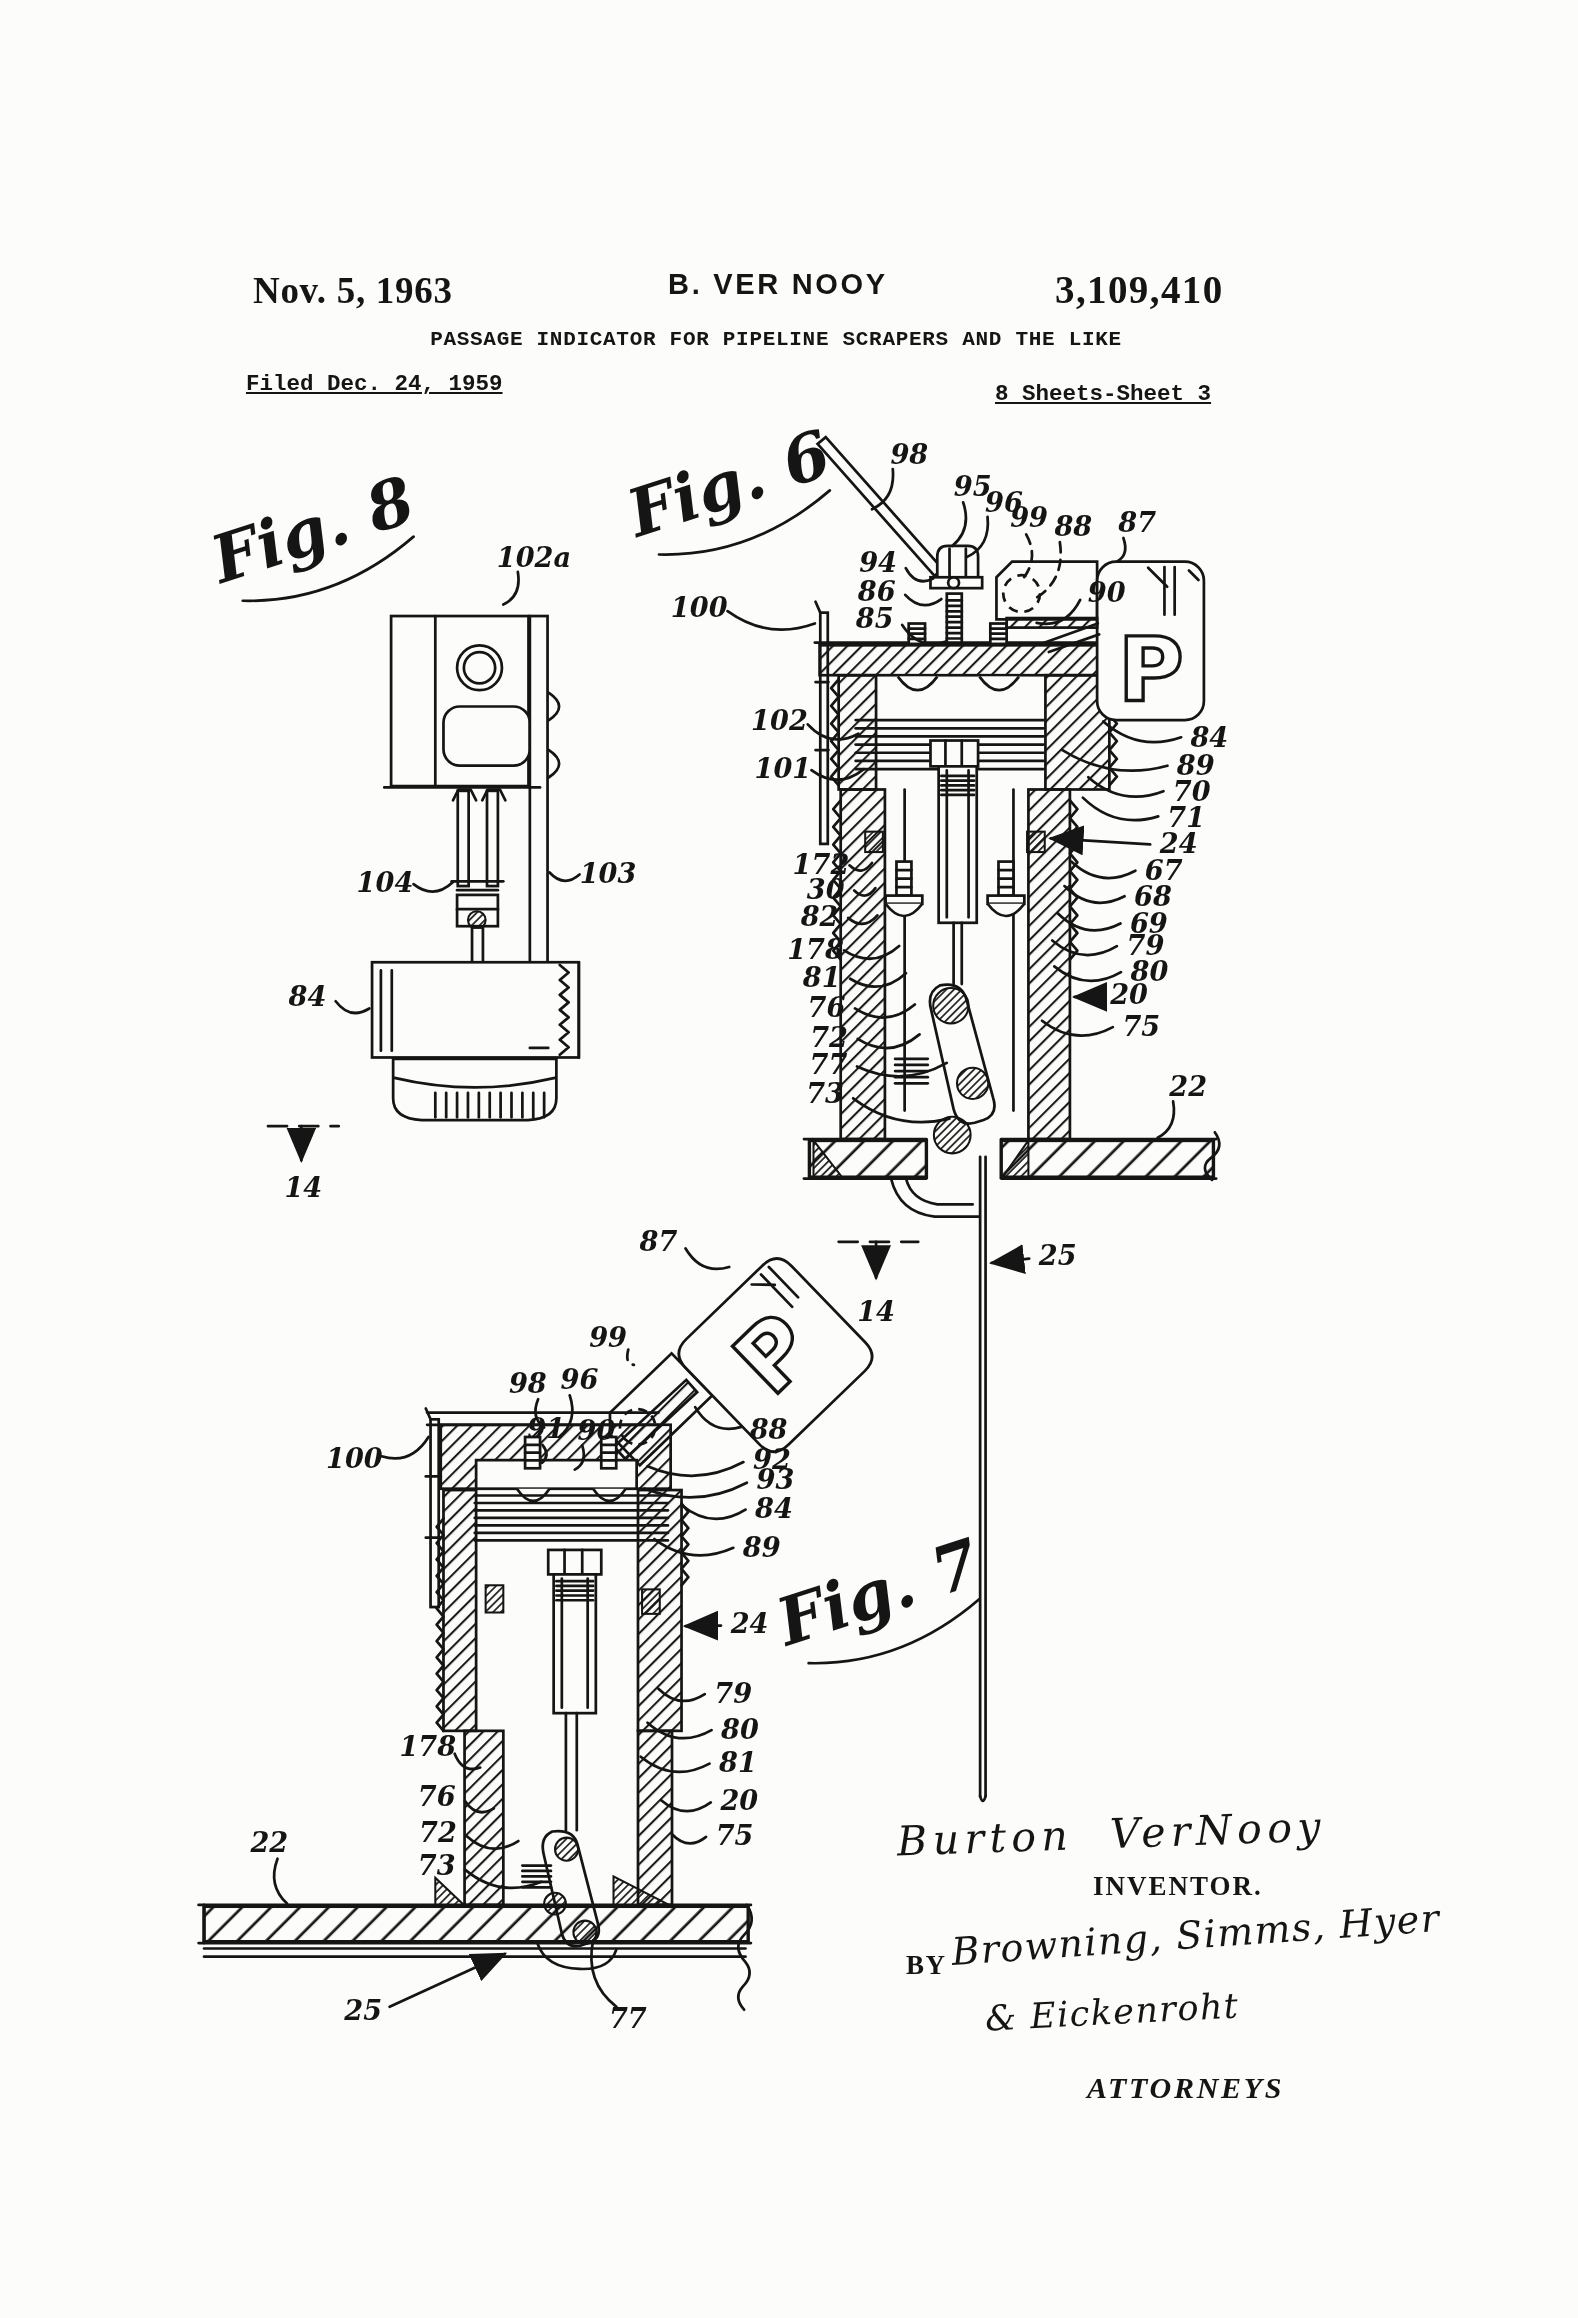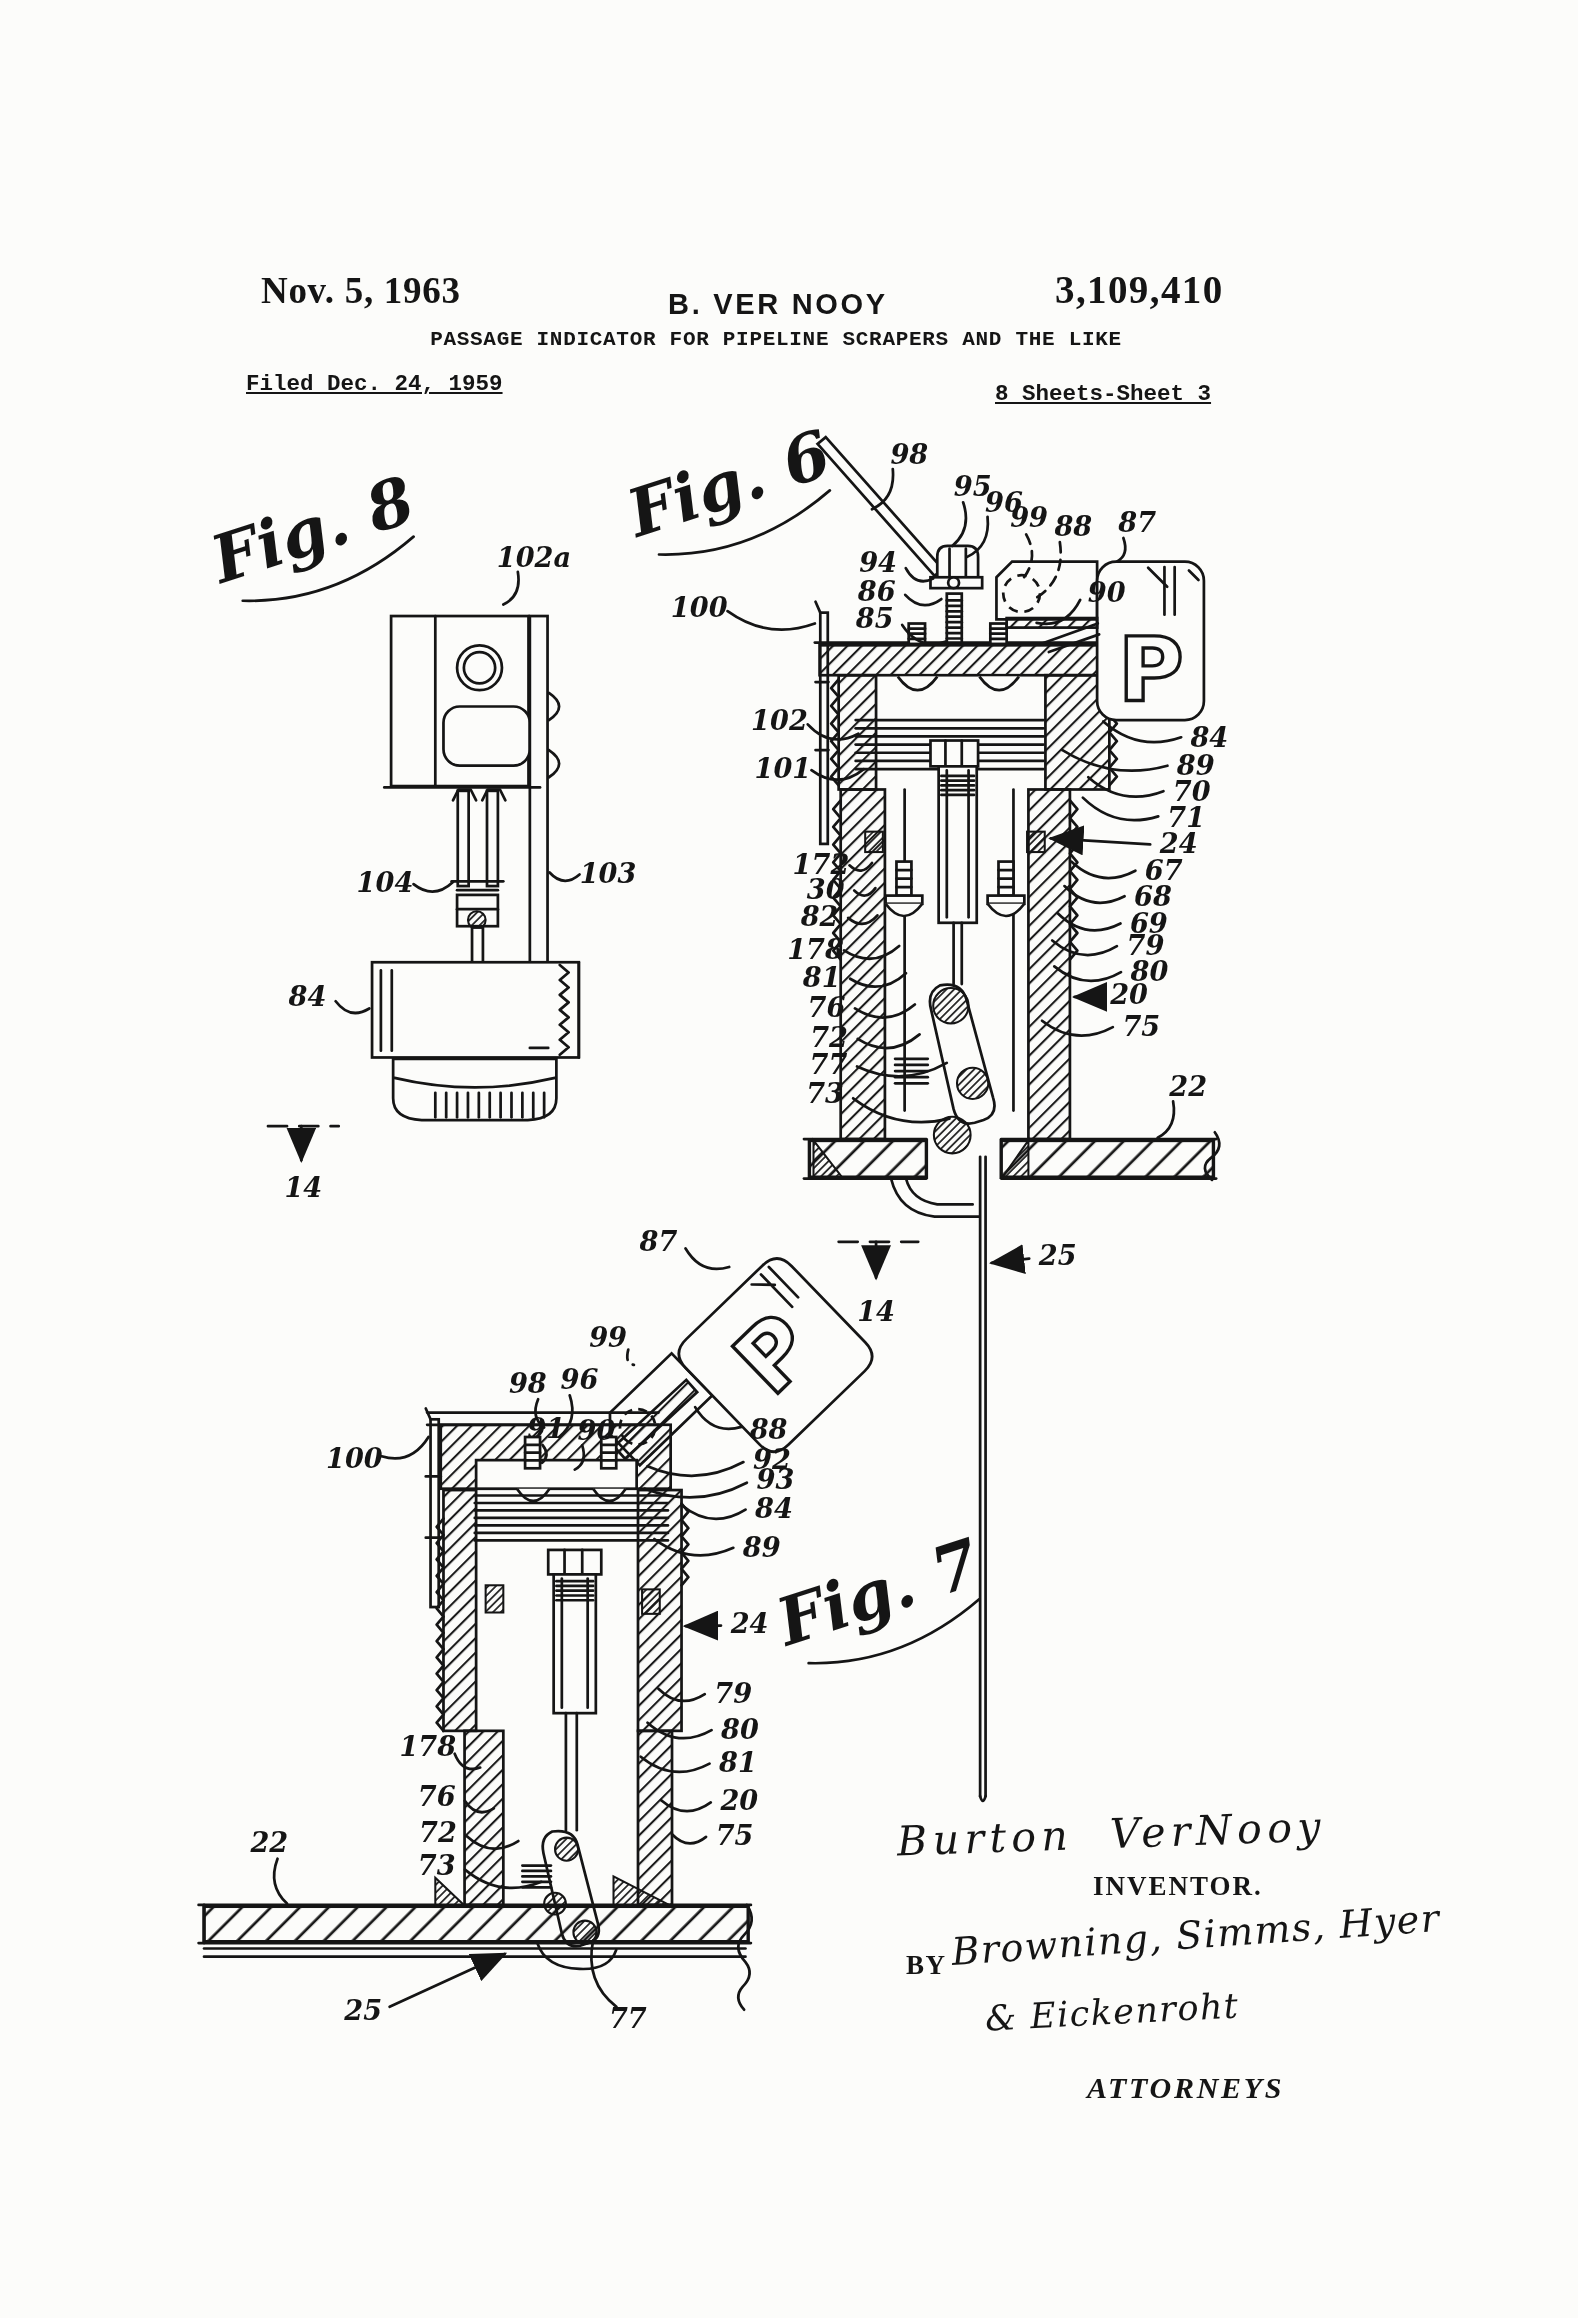--- a/index.html
+++ b/index.html
@@ -410,22 +410,22 @@
         <path d="M906.3371711932618,2949.8054605124685 Q859.6685855966309,2913.6527302562345 872,2852" class="ln" stroke-width="4" stroke-dasharray="none"></path>
         <line x1="394" y1="1655" x2="498" y2="1655" class="ln" stroke-width="5" stroke-dasharray="28 18"></line>
         <line x1="443" y1="1655" x2="443" y2="1705" class="ln" stroke-width="5" marker-end="url(#ah)"></line>
         <text x="446" y="1748" class="ref" text-anchor="middle" dominant-baseline="middle" font-size="64">14</text>
         <line x1="1233" y1="1825" x2="1350" y2="1825" class="ln" stroke-width="5" stroke-dasharray="28 18"></line>
         <line x1="1288" y1="1825" x2="1288" y2="1878" class="ln" stroke-width="5" marker-end="url(#ah)"></line>
         <text x="1288" y="1930" class="ref" text-anchor="middle" dominant-baseline="middle" font-size="64">14</text>
       </g>
   </svg>
 
-  <div class="abs h-date" style="left:261px;top:269px">Nov. 5, 1963</div>
-  <div class="abs h-name" style="left:668px;top:288px">B. VER NOOY</div>
+  <div class="abs h-date" style="left:253px;top:269px">Nov. 5, 1963</div>
+  <div class="abs h-name" style="left:668px;top:268px">B. VER NOOY</div>
   <div class="abs h-num" style="left:1055px;top:267px">3,109,410</div>
   <div class="abs h-title" style="left:0;top:328px">PASSAGE INDICATOR FOR PIPELINE SCRAPERS AND THE LIKE</div>
   <div class="abs h-filed" style="left:246px;top:371px">Filed Dec. 24, 1959</div>
   <div class="abs h-sheets" style="left:995px;top:381px">8 Sheets-Sheet 3</div>
 
   <div class="abs sig-name" style="left:897px;top:1810px">Burton  VerNooy</div>
   <div class="abs sig-inv" style="left:1093px;top:1871px">INVENTOR.</div>
   <div class="abs sig-by" style="left:906px;top:1950px">BY</div>
   <div class="abs sig-hand" style="left:951px;top:1913px">Browning, Simms, Hyer</div>
   <div class="abs sig-hand2" style="left:985px;top:1992px">&amp; Eickenroht</div>

